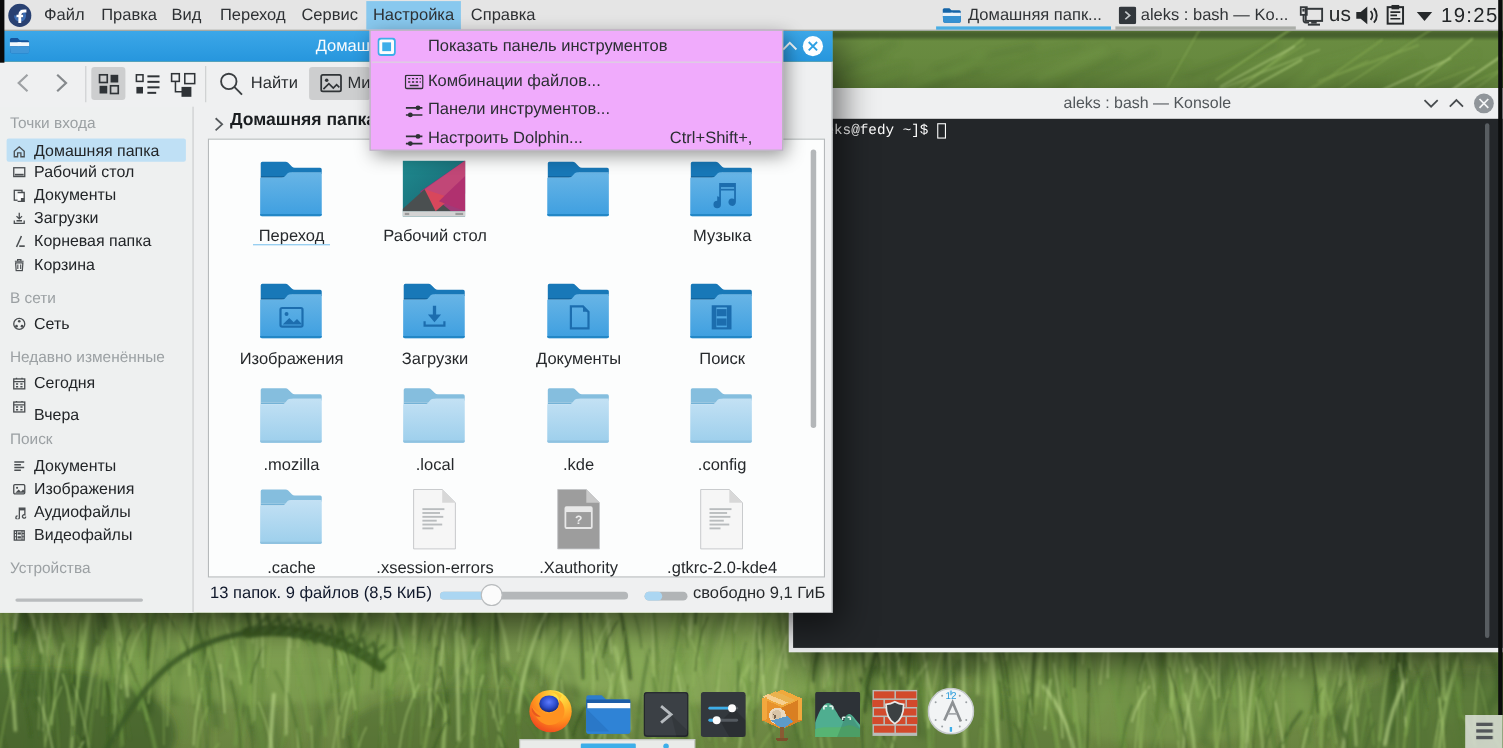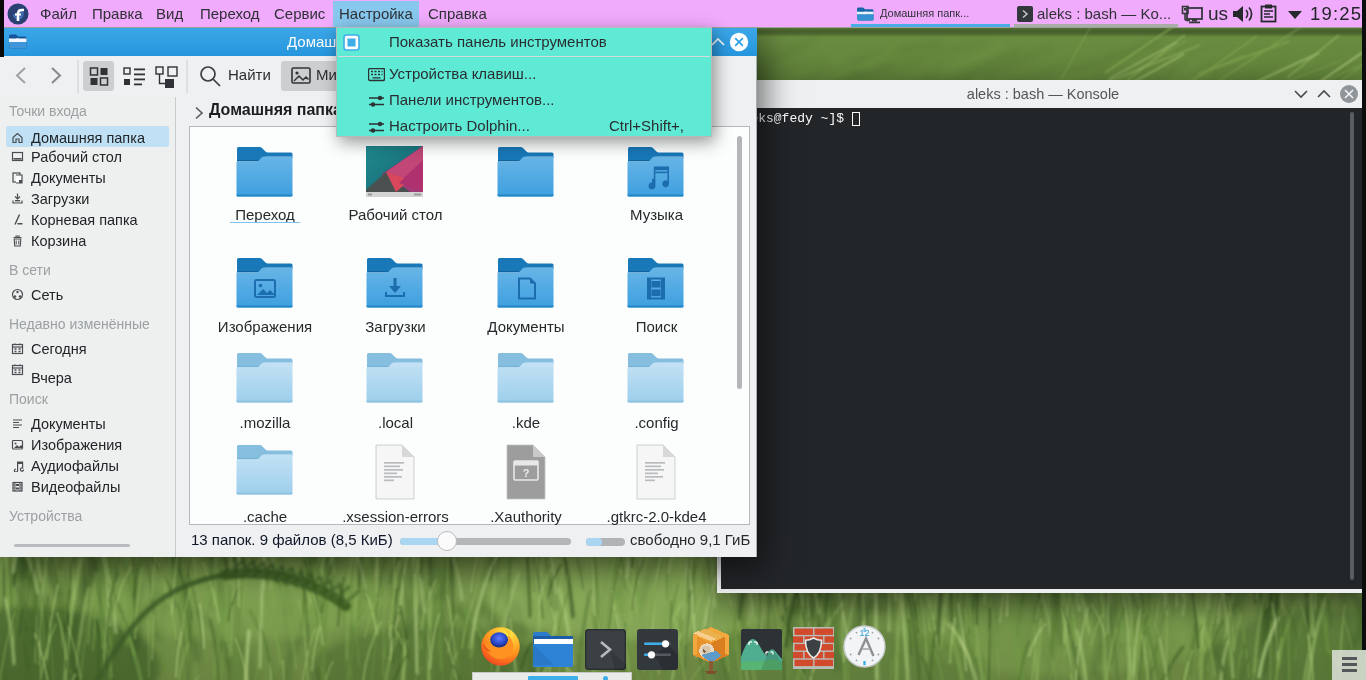--- a/index.html
+++ b/index.html
@@ -1,23 +1,23 @@
 <!DOCTYPE html>
 <html><head><meta charset="utf-8"><style>
 *{margin:0;padding:0;box-sizing:border-box}
 html,body{width:1366px;height:680px;overflow:hidden;font-family:"Liberation Sans",sans-serif;position:relative;background:#5a7f37}
 .mono{font-family:"Liberation Mono",monospace}
-#panel{position:absolute;left:0;top:0;width:1366px;height:28px;background:#f0abfc;border-bottom:1px solid #9da09a;z-index:40}
+#panel{position:absolute;left:0;top:0;width:1366px;height:28px;background:#e5e5e5;border-bottom:1px solid #9da09a;z-index:40}
 .pm{position:absolute;top:0;height:27px;line-height:27px;font-size:15px;color:#2e3134;white-space:nowrap}
 #dolphin{position:absolute;left:0;top:28px;width:757px;height:529px;z-index:20;box-shadow:8px 12px 30px rgba(0,0,0,0.55)}
 #dtitle{position:absolute;left:0;top:0;width:757px;height:28px;background:linear-gradient(#3ca7e8,#2696dd)}
 #dtool{position:absolute;left:0;top:28px;width:757px;height:501px;background:#eff0f1;border-right:1px solid #a9acae}
 #konsole{position:absolute;left:717px;top:80px;width:652px;height:513px;background:#eff0f1;z-index:10;box-shadow:0 10px 30px rgba(0,0,0,0.6)}
 #kbody{position:absolute;left:4px;top:28px;width:645px;height:481px;background:#232629}
-#menu{position:absolute;left:336px;top:27px;width:376px;height:110px;background:#5eead4;border:1px solid #b6b9bb;z-index:50;box-shadow:3px 5px 16px rgba(0,0,0,0.42)}
+#menu{position:absolute;left:336px;top:27px;width:376px;height:110px;background:#f0abfc;border:1px solid #b6b9bb;z-index:50;box-shadow:3px 5px 16px rgba(0,0,0,0.42)}
 .mi{position:absolute;left:52px;font-size:15px;color:#2a2e32;white-space:nowrap}
 .lbl{position:absolute;font-size:15px;color:#26292c;text-align:center;white-space:nowrap}
 .sideh{position:absolute;left:9px;font-size:14px;color:#9ba0a3;white-space:nowrap}
 .sidei{position:absolute;left:31px;font-size:14.5px;color:#222528;white-space:nowrap}
 </style></head><body>
 <svg id="grass" width="1366" height="680" viewBox="0 0 1366 680" style="position:absolute;left:0;top:0">
     <defs>
       <linearGradient id="gbase" x1="0" y1="0" x2="0" y2="1">
         <stop offset="0" stop-color="#6d9044"></stop>
         <stop offset="0.1" stop-color="#66883e"></stop>
@@ -1581,21 +1581,21 @@
     <div class="pm" style="left:274px">Сервис</div>
     <div class="pm" style="left:428px">Справка</div>
     <div style="position:absolute;left:333px;top:1px;width:86px;height:26px;background:#88c8ee"></div>
     <div class="pm" style="left:339px;z-index:2">Настройка</div>
     <svg width="18" height="16" viewBox="0 0 19 17" style="position:absolute;left:856px;top:6px">
 <path d="M1,3 q0,-1.5 1.5,-1.5 h5 l2,2 h7.5 q1.5,0 1.5,1.5 V14 q0,1.5 -1.5,1.5 h-14 q-1.5,0 -1.5,-1.5 Z" fill="#1565a8"></path>
 <path d="M1,6 h10 l-1.5,3 H1 Z" fill="#e8f2fa"></path>
       <path d="M8.7,6 h9.8 v3 H8.7 Z" fill="#e8f2fa"></path>
 <path d="M1,9 h17.5 v5 q0,1.5 -1.5,1.5 h-14 q-1.5,0 -1.5,-1.5 Z" fill="#3591d2"></path>
     </svg>
-    <div class="pm" style="left:880px;font-size:11px;color:#303336">Домашняя папк...</div>
+    <div class="pm" style="left:880px;font-size:15px;color:#303336">Домашняя папк...</div>
     <div style="position:absolute;left:851px;top:24px;width:159px;height:3px;background:#4aaee4"></div>
     <svg width="16" height="16" viewBox="0 0 16 16" style="position:absolute;left:1017px;top:6px">
 <rect width="16" height="16" rx="2" fill="#32373c"></rect>
       <path d="M6,4.5 l4,3.5 l-4,3.5" fill="none" stroke="#c6cacd" stroke-width="1.5"></path>
     </svg>
     <div class="pm" style="left:1037px;font-size:15px;color:#303336">aleks : bash — Ko...</div>
     <div style="position:absolute;left:1014px;top:24px;width:164px;height:3px;background:#aaada8"></div>
     <svg width="22" height="19" viewBox="0 0 22 19" style="position:absolute;left:1181px;top:5px">
 <rect x="6" y="3" width="15" height="11" fill="none" stroke="#34383b" stroke-width="1.8"></rect>
 <rect x="11" y="14" width="5" height="2.5" fill="#34383b"></rect>
@@ -1621,21 +1621,21 @@
     <svg width="17" height="17" viewBox="0 0 17 17" style="position:absolute;left:6px;top:6px">
 <rect x="1" y="1" width="15" height="15" rx="2.5" fill="#fdfdfd" stroke="#3daee9" stroke-width="1.6"></rect>
 <rect x="4.5" y="4.5" width="8" height="8" fill="#3daee9"></rect>
     </svg>
     <div class="mi" style="top:0;height:27px;line-height:27px">Показать панель инструментов</div>
     <div style="position:absolute;left:1px;top:28px;width:372px;height:1px;background:#d8d9da"></div>
     <svg width="17" height="14" viewBox="0 0 17 14" style="position:absolute;left:31px;top:40px">
 <rect x="0.5" y="0.5" width="16" height="12" rx="1.5" fill="none" stroke="#2d3134" stroke-width="1.4"></rect>
 <path d="M3,3.5 h2 M6.5,3.5 h2 M10,3.5 h2 M13.5,3.5 h1 M3,6.5 h2 M6.5,6.5 h2 M10,6.5 h2 M13.5,6.5 h1 M4.5,9.8 h8" stroke="#2d3134" stroke-width="1.3"></path>
     </svg>
-    <div class="mi" style="top:33px;height:26px;line-height:26px">Устройства клавиш...</div>
+    <div class="mi" style="top:33px;height:26px;line-height:26px">Комбинации файлов...</div>
     <svg width="17" height="15" viewBox="0 0 17 15" style="position:absolute;left:31px;top:66px">
 <path d="M1,4 h15" stroke="#2d3134" stroke-width="1.5"></path>
       <circle cx="12" cy="4" r="2.2" fill="#2d3134"></circle>
 <path d="M1,10.5 h15" stroke="#2d3134" stroke-width="1.5"></path>
       <circle cx="5" cy="10.5" r="2.2" fill="#2d3134"></circle>
     </svg>
     <div class="mi" style="top:59px;height:26px;line-height:26px">Панели инструментов...</div>
     <svg width="17" height="15" viewBox="0 0 17 15" style="position:absolute;left:31px;top:92px">
 <path d="M1,4 h15" stroke="#2d3134" stroke-width="1.5"></path>
       <circle cx="12" cy="4" r="2.2" fill="#2d3134"></circle>

